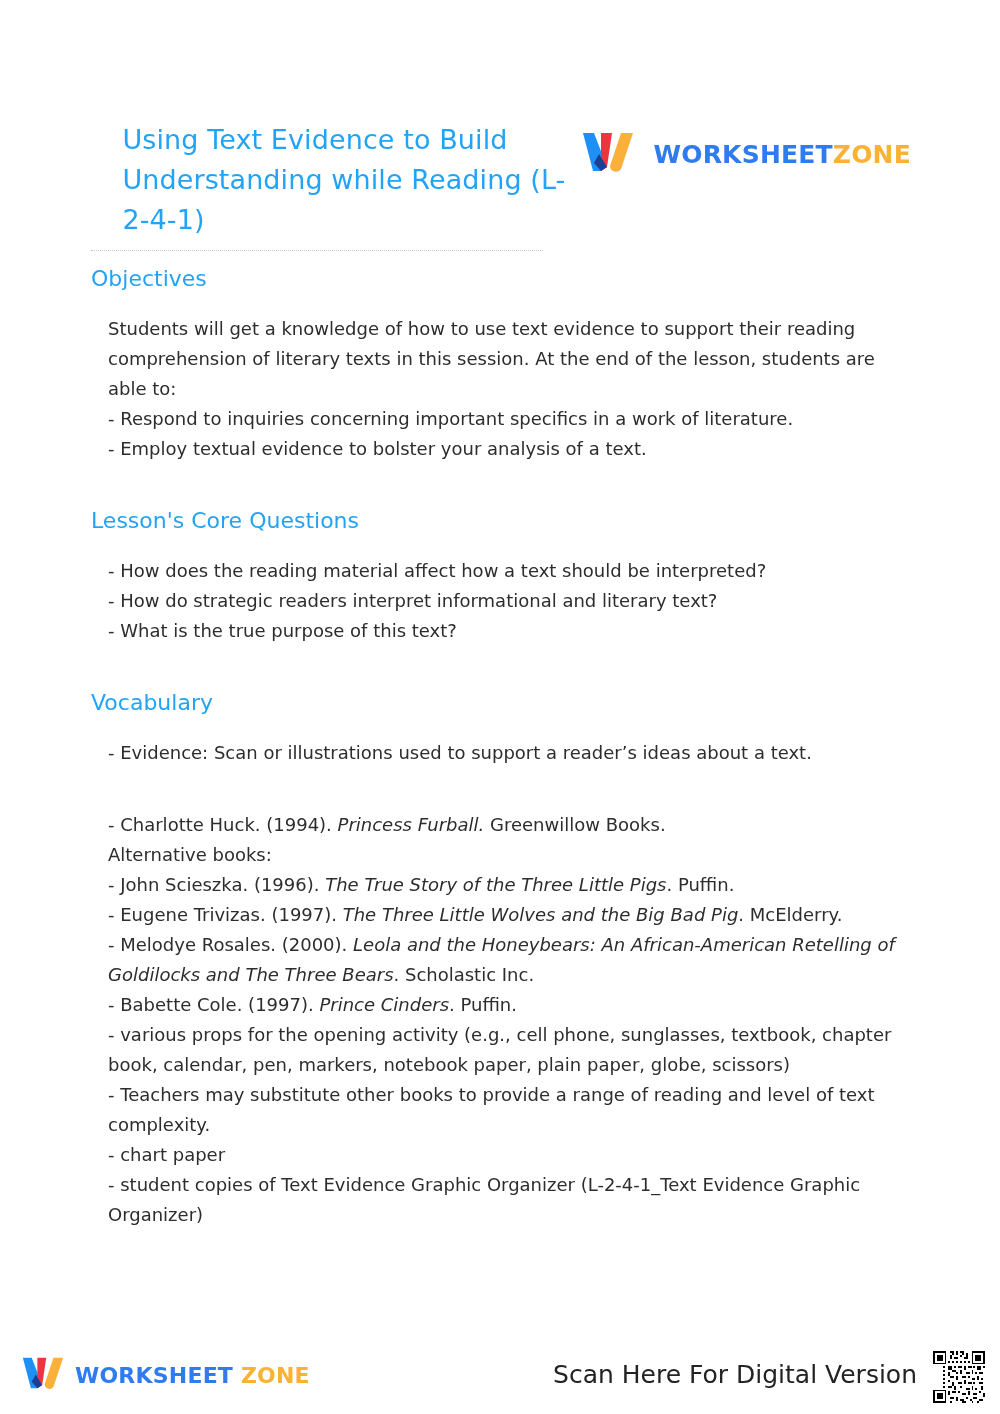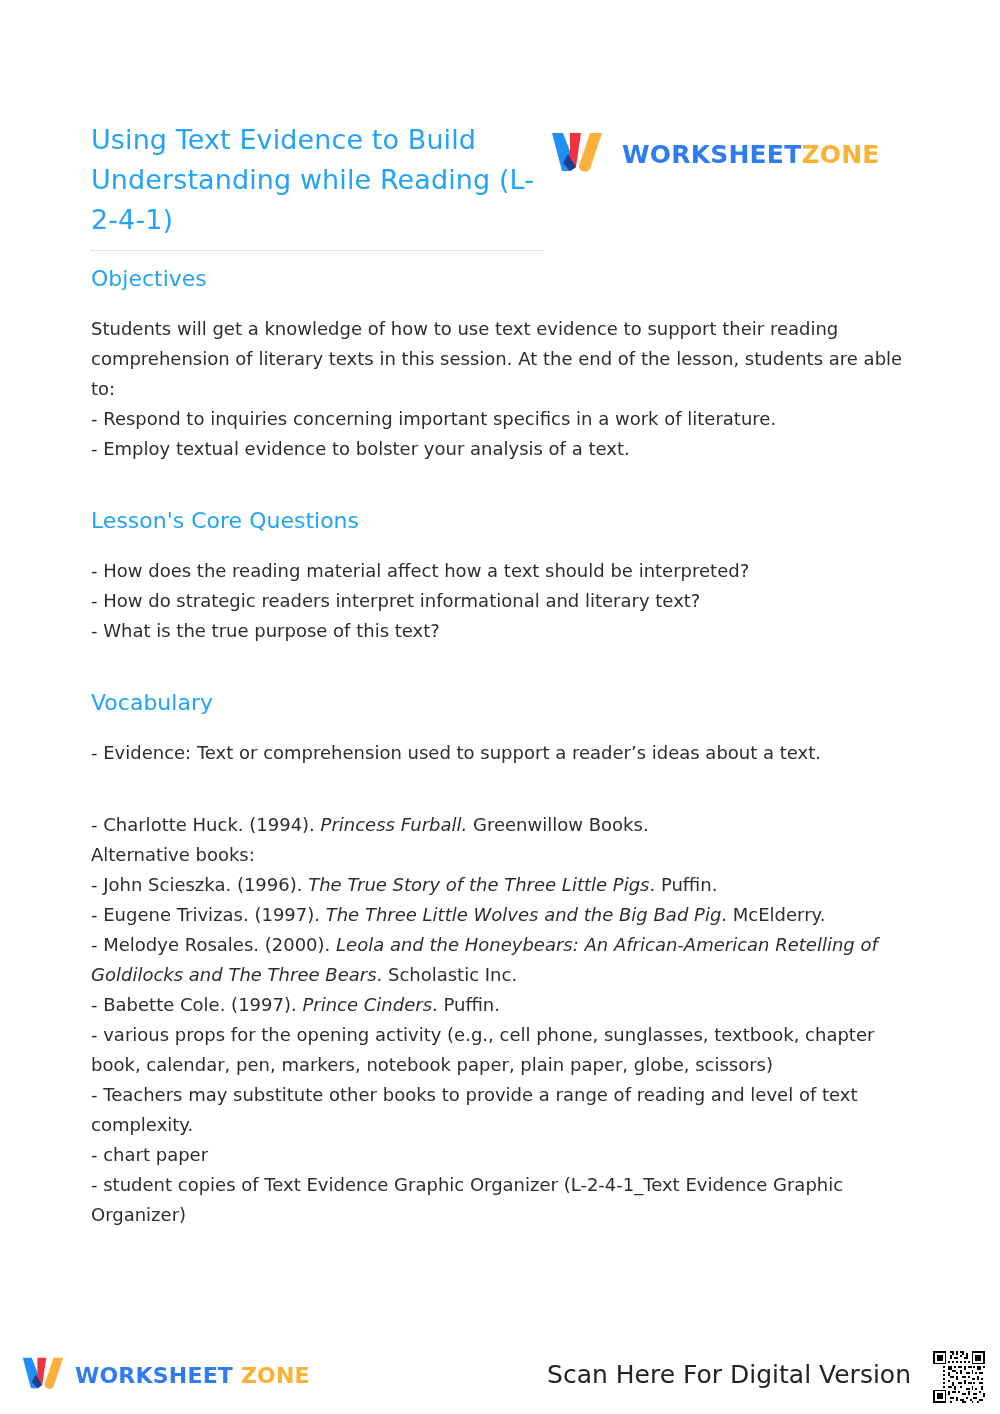--- a/index.html
+++ b/index.html
@@ -14,21 +14,21 @@
     background: #ffffff;
     overflow: hidden;
   }
 
   
   .header {
     position: absolute;
     left: 91px; top: 120px;
     width: 820px;
     display: flex;
-    justify-content: flex-start;
+    justify-content: flex-end;
     align-items: flex-start;
   }
   .doc-title {
     width: 455px;
     color: #23a3f5;
     font-size: 27px;
     line-height: 40px;
     font-weight: 400;
     letter-spacing: 0.1px;
   }
@@ -67,20 +67,21 @@
     font-size: 22px;
     font-weight: 400;
     line-height: 30px;
     margin-bottom: 20px;
   }
   .body-block {
     color: #2d2d2d;
     font-size: 18px;
     line-height: 30px;
     font-weight: 400;
+    margin-left: 17px;
   }
   .body-block p { margin: 0; }
   .body-block i, .body-block em { font-style: italic; }
   .gap-lg { height: 42px; }
 
   
   .footer {
     position: absolute;
     left: 0; bottom: 0;
     width: 1000px; height: 86px;
@@ -95,21 +96,21 @@
   .footer-word {
     font-size: 22px;
     font-weight: 700;
     letter-spacing: 0.2px;
     white-space: nowrap;
   }
   .footer-word .w-blue  { color: #2f7bf0; }
   .footer-word .w-zone  { color: #f9b233; }
   .scan-text {
     position: absolute;
-    right: 89px; top: 32px;
+    right: 83px; top: 32px;
     color: #232323;
     font-size: 25px;
     font-weight: 400;
     white-space: nowrap;
   }
   .qr {
     position: absolute;
     right: 8px; top: 16px;
     width: 66px; height: 66px;
     background: #ffffff;
@@ -162,21 +163,21 @@
         <p>- How do strategic readers interpret informational and literary text?</p>
         <p>- What is the true purpose of this text?</p>
       </div>
     </div>
 
     <div class="gap-lg"></div>
 
     <div class="section">
       <div class="sec-head">Vocabulary</div>
       <div class="body-block">
-        <p>- Evidence: Text or comprehension used to support a reader’s ideas about a text.</p>
+        <p>- Evidence: Scan or illustrations used to support a reader’s ideas about a text.</p>
       </div>
     </div>
 
     <div class="gap-lg"></div>
 
     <div class="section">
       <div class="body-block" id="materials-list">
           <p>- Charlotte Huck. (1994). <em>Princess Furball.</em> Greenwillow Books.</p>
           <p>Alternative books:</p>
           <p>- John Scieszka. (1996). <em>The True Story of the Three Little Pigs</em>. Puffin.</p>

